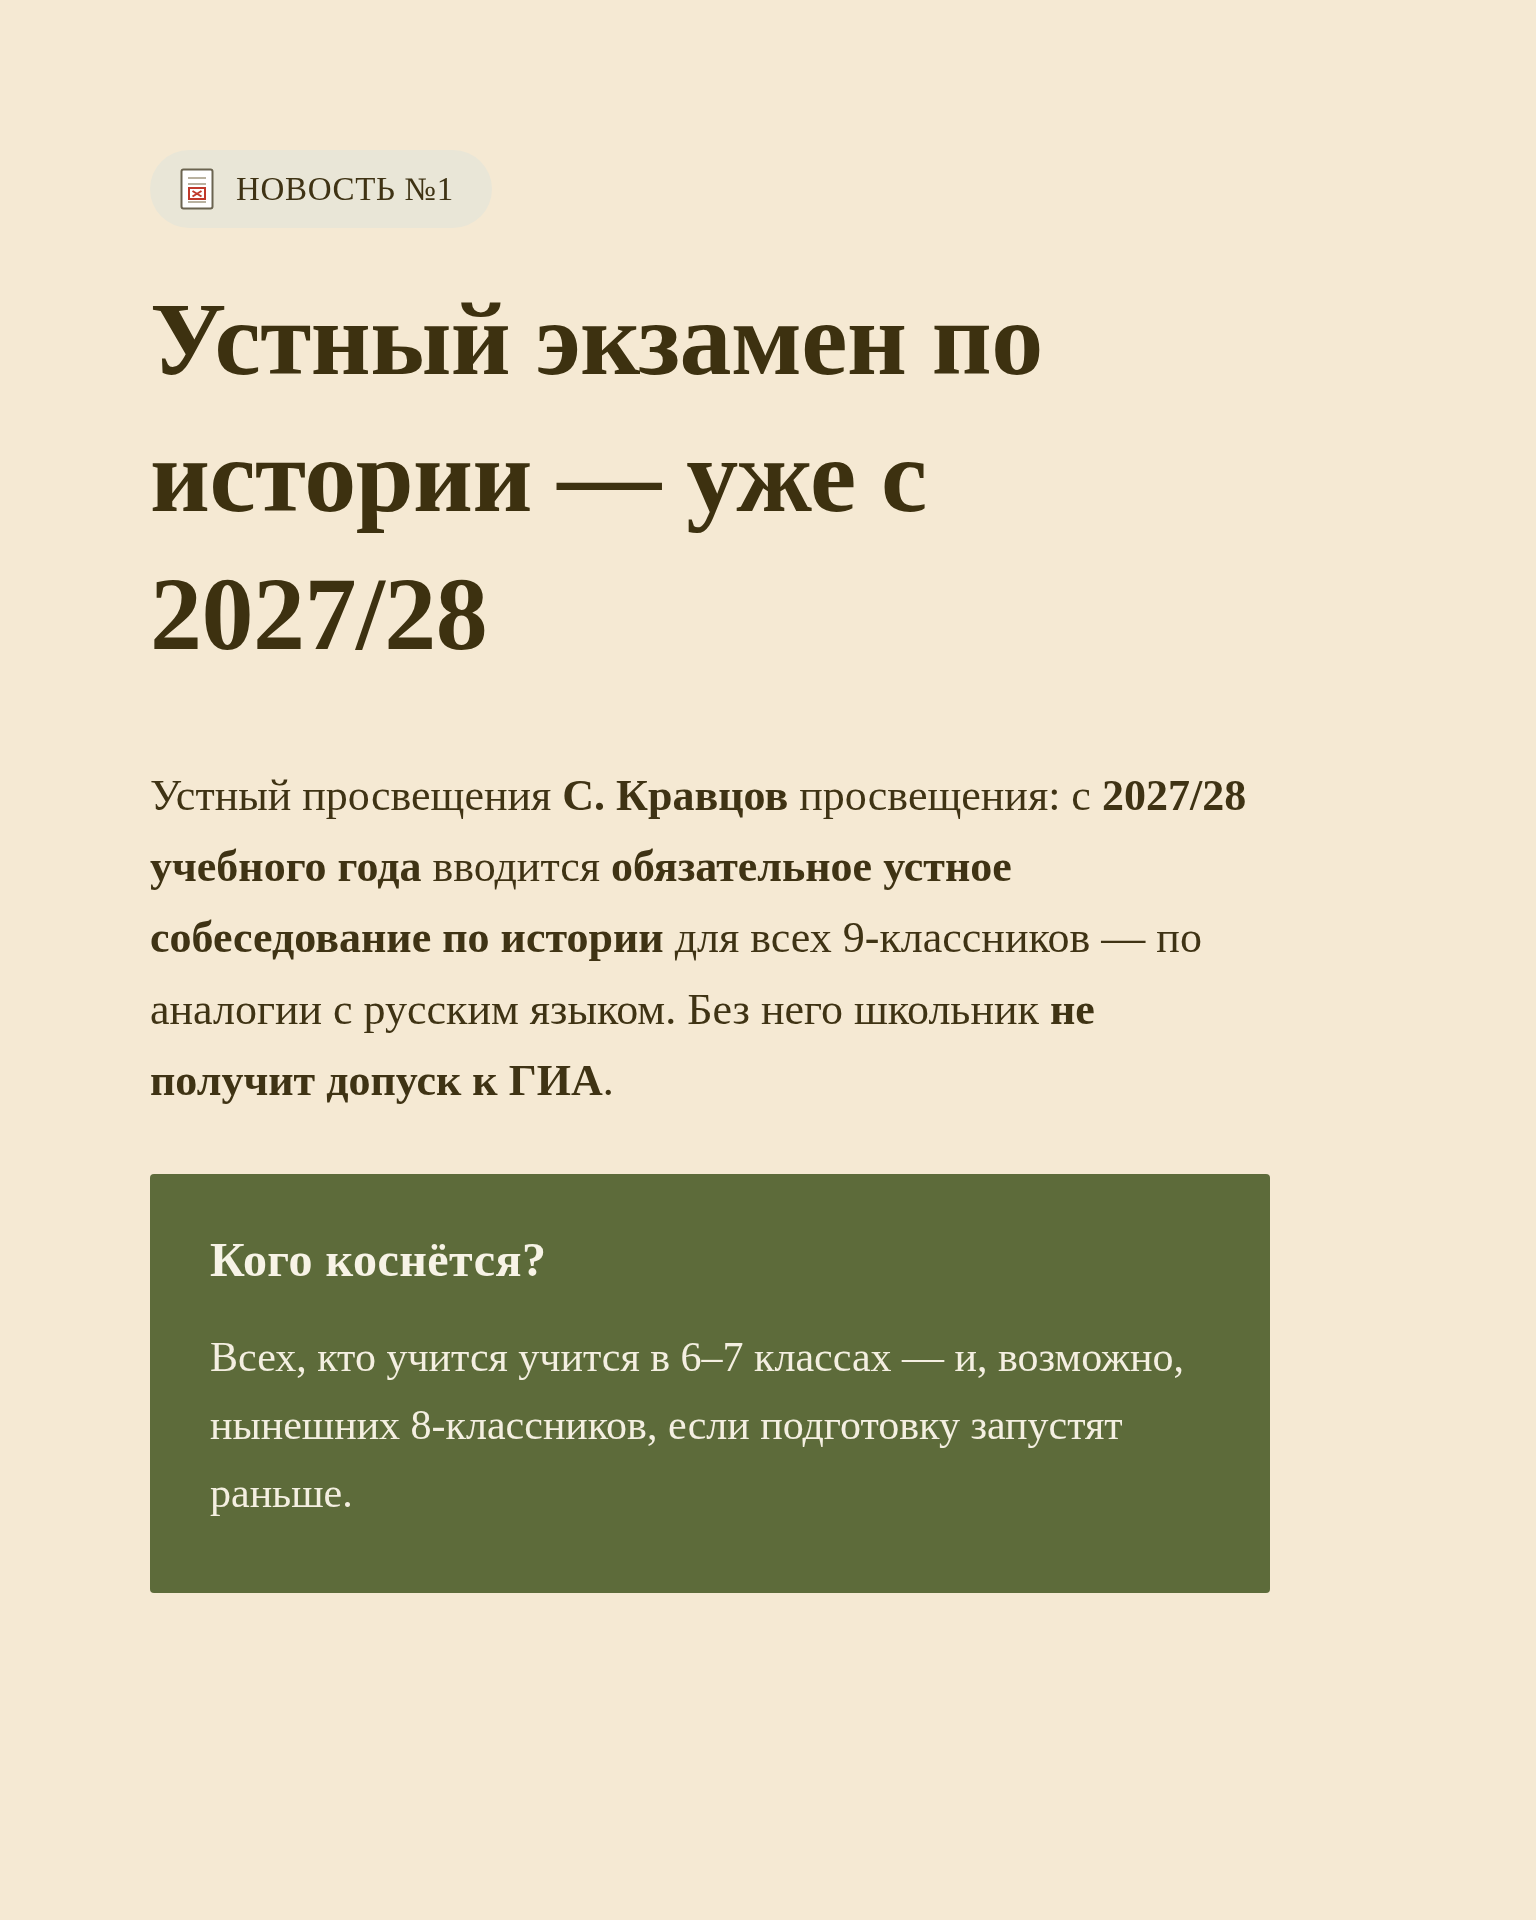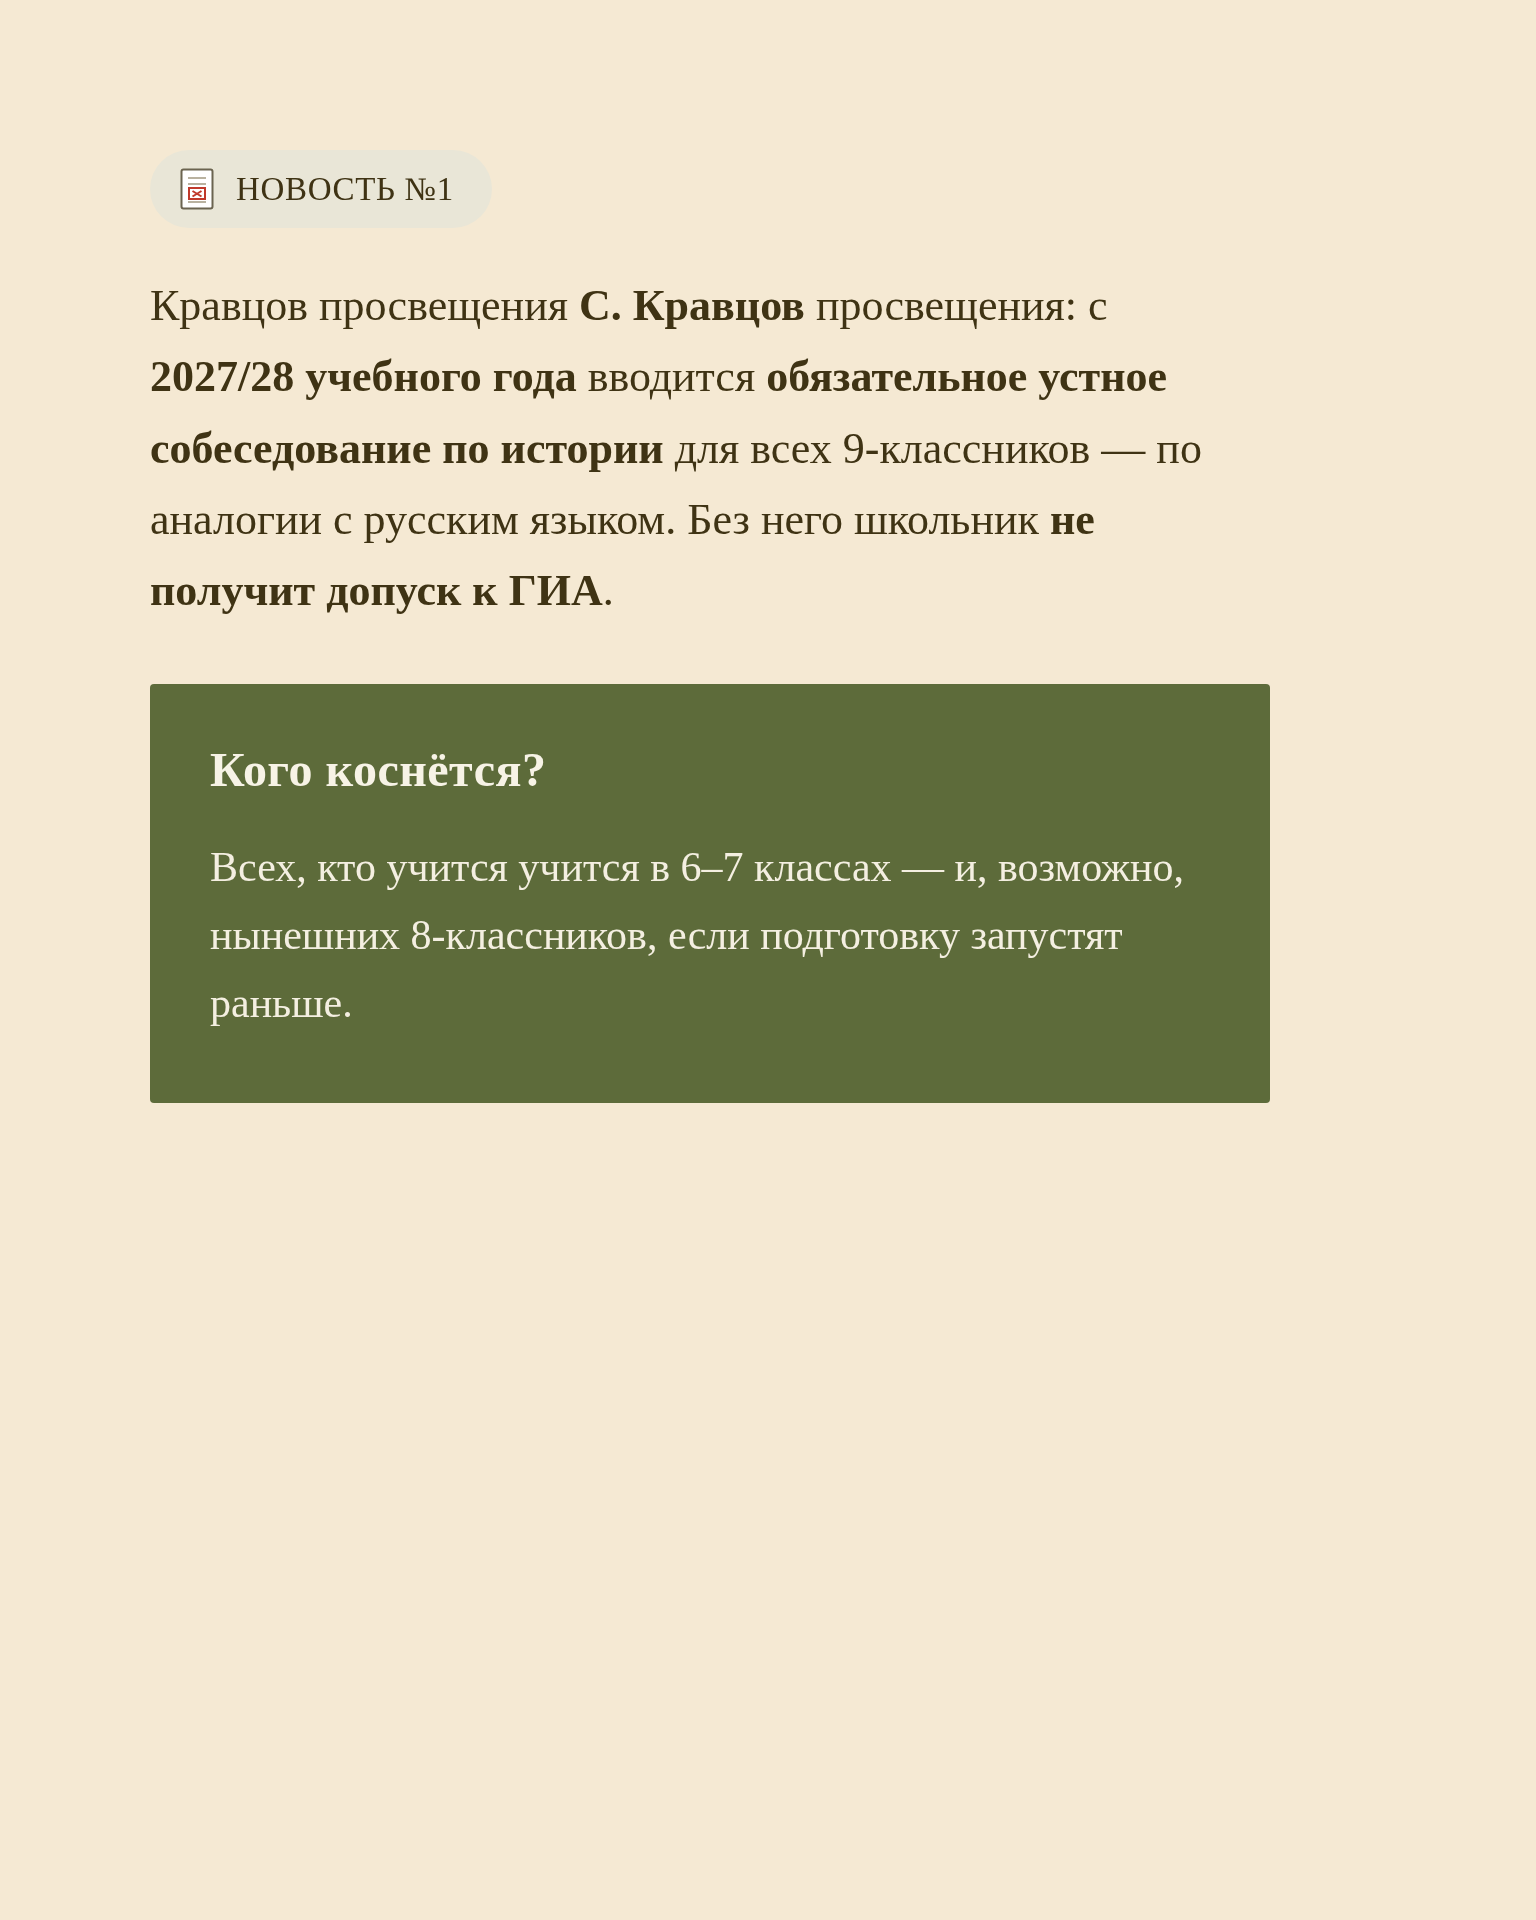--- a/index.html
+++ b/index.html
@@ -105,21 +105,22 @@
         <path d="M8 10 H26" stroke="#b9b2a0" stroke-width="2"></path>
         <path d="M8 16 H26" stroke="#b9b2a0" stroke-width="2"></path>
         <path d="M8 34 H26" stroke="#b9b2a0" stroke-width="2"></path>
         <rect x="9" y="20" width="16" height="11" fill="#ffffff" stroke="#c0392b" stroke-width="2"></rect>
         <path d="M12.5 23 L21.5 28.5 M21.5 23 L12.5 28.5" stroke="#c0392b" stroke-width="2"></path>
       </svg>
     </span>
     <span class="badge-label">НОВОСТЬ №1</span>
   </div>
 
+  <h1 class="headline">Устный экзамен по истории — уже с 2027/28</h1>
 
-  <p class="lead"><span>Кравцов просвещения </span><b>С. Кравцов</b><span> просвещения: с </span><b>2027/28 учебного года</b><span> вводится </span><b>обязательное устное собеседование по истории</b><span> для всех 9-классников — по аналогии с русским языком. Без него школьник </span><b>не получит допуск к ГИА</b><span>.</span></p>
+  <p class="lead"><span>Устный просвещения </span><b>С. Кравцов</b><span> просвещения: с </span><b>2027/28 учебного года</b><span> вводится </span><b>обязательное устное собеседование по истории</b><span> для всех 9-классников — по аналогии с русским языком. Без него школьник </span><b>не получит допуск к ГИА</b><span>.</span></p>
 
   <div class="callout">
     <h2 class="callout-title">Кого коснётся?</h2>
     <p class="callout-body"><span>Всех, кто учится учится в </span><b>6–7 классах</b><span> — и, возможно, нынешних 8-классников, если подготовку запустят раньше.</span></p>
   </div>
 
 </div>
 
 </body></html>

